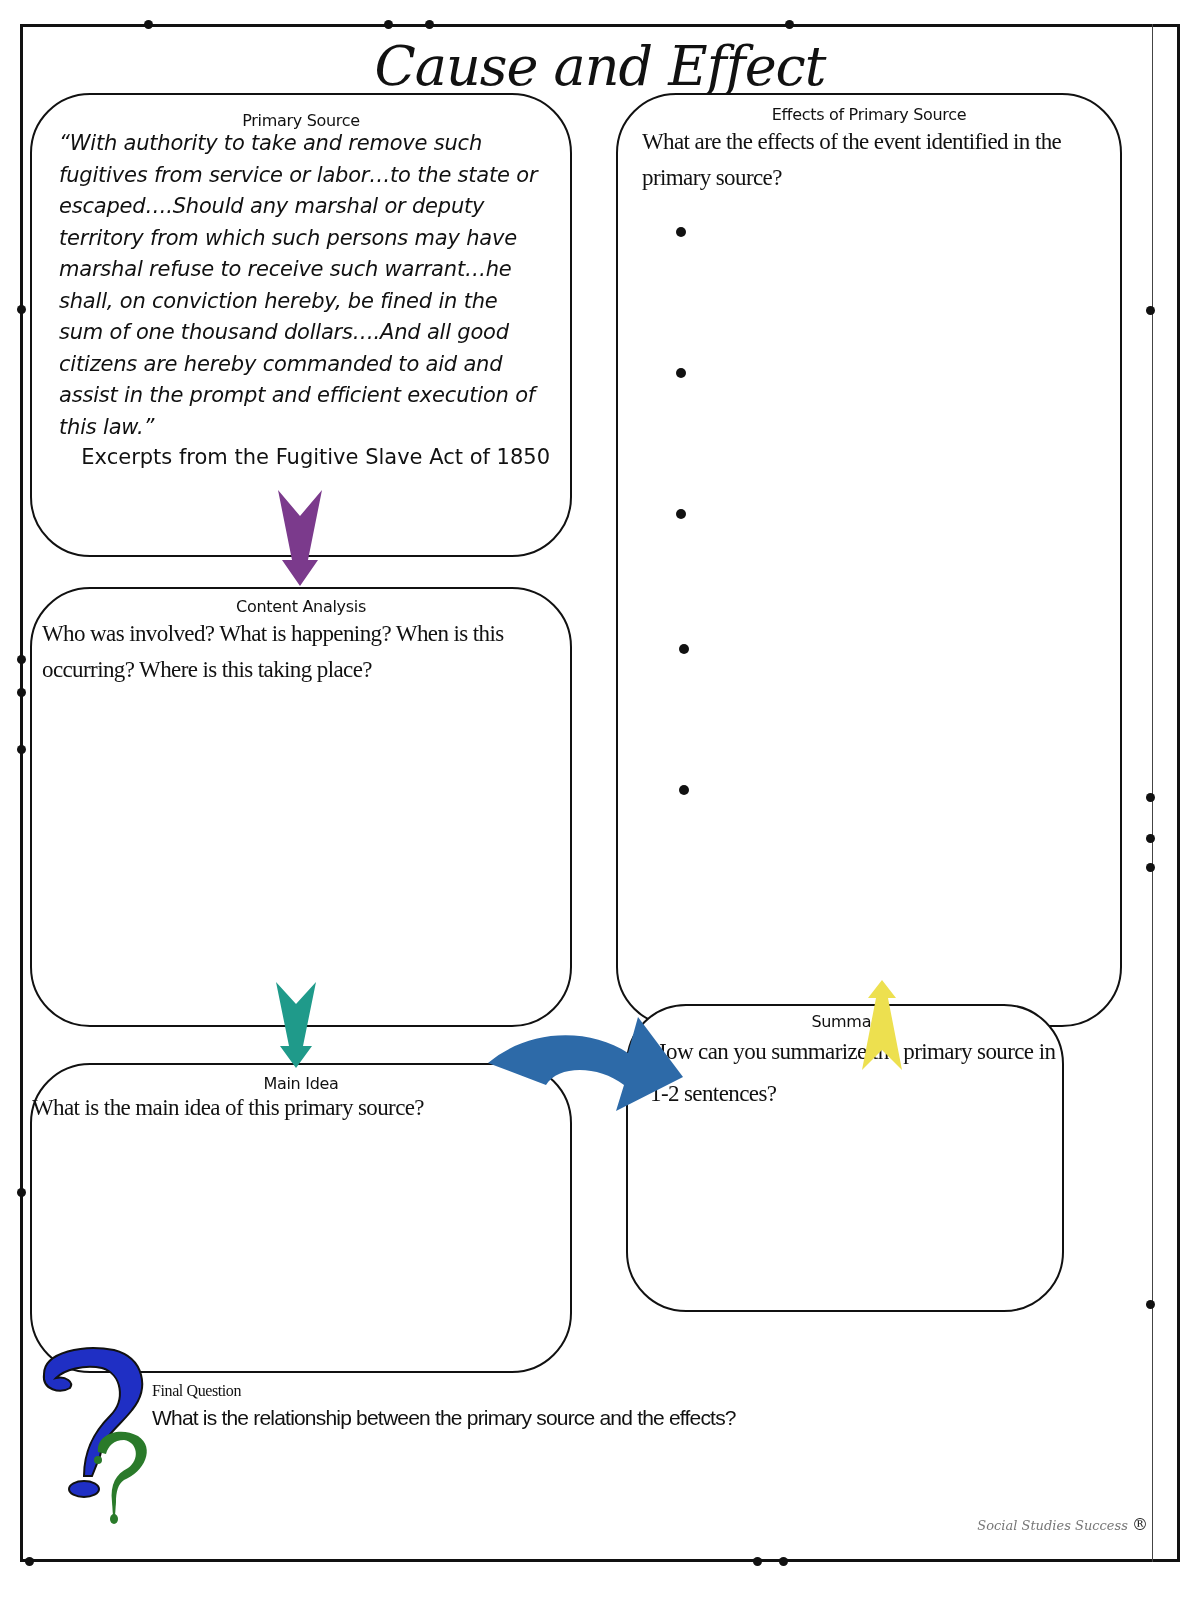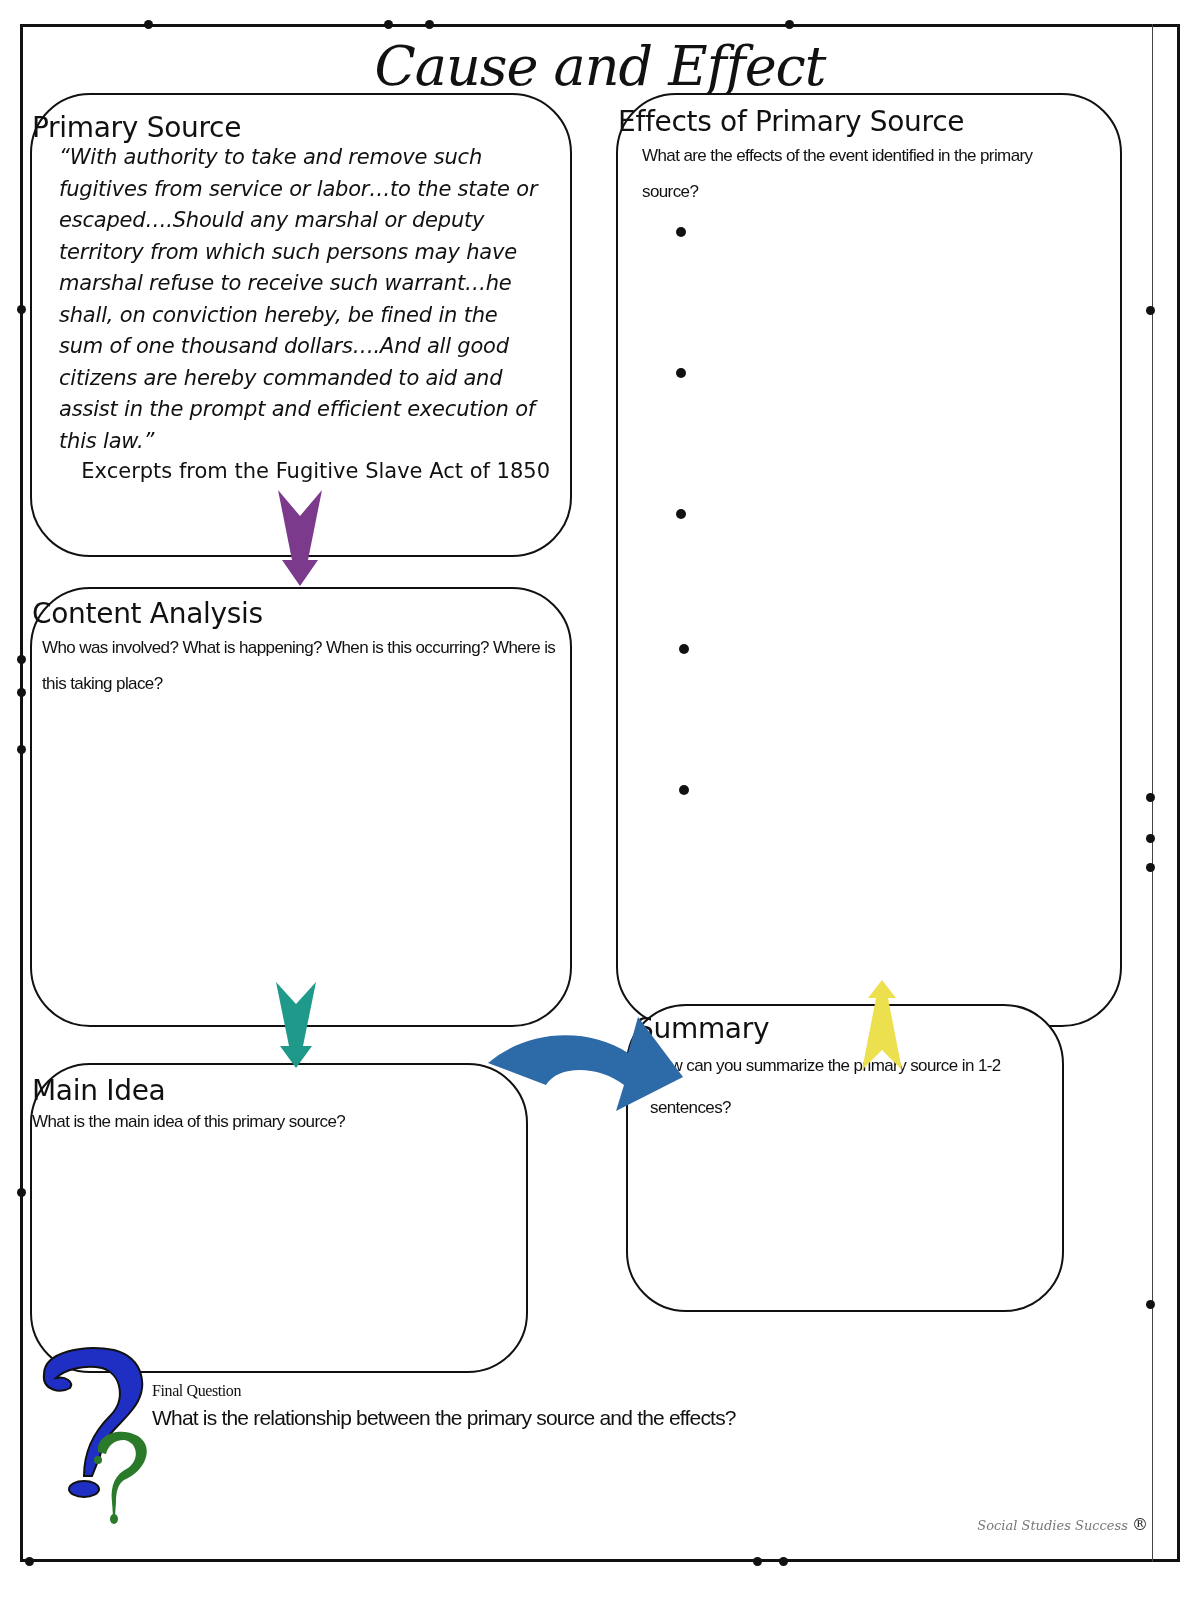--- a/index.html
+++ b/index.html
@@ -8,23 +8,23 @@
   .frame { position: absolute; left: 20px; top: 24px; width: 1160px; height: 1538px;
            border: 3px solid #111; border-right-width: 3px; box-sizing: border-box; }
   .frame-inner-right { position: absolute; left: 1152px; top: 24px; width: 0; height: 1538px;
            border-left: 1px solid #444; }
   .dot { position: absolute; width: 9px; height: 9px; border-radius: 50%; background: #111; }
   .title { position: absolute; left: 0; top: 30px; width: 1200px; text-align: center;
            font-family: "DejaVu Serif", serif; font-style: italic; font-size: 54px;
            letter-spacing: -1px; line-height: 74px; }
   .box { position: absolute; border: 2px solid #111; border-radius: 60px; box-sizing: border-box;
          background: #fff; }
-  .box-head { text-align: left; font-family: "DejaVu Sans", sans-serif; font-size: 28px;
+  .box-head { text-align: center; font-family: "DejaVu Sans", sans-serif; font-size: 16px;
               letter-spacing: -0.3px; }
-  .box-q { font-family: Liberation Sans, sans-serif; font-size: 17px;
+  .box-q { font-family: Liberation Serif, serif; font-size: 23px;
            letter-spacing: -0.6px; line-height: 36px; transform-origin: left top; }
   .quote { font-family: "DejaVu Sans", sans-serif; font-style: italic; font-size: 21px;
            line-height: 31.5px; letter-spacing: -0.2px; }
   .cite { font-family: "DejaVu Sans", sans-serif; font-size: 21px; text-align: right; margin-top: 2px; }
   .bullet { position: absolute; width: 10px; height: 10px; border-radius: 50%; background: #111; }
   svg.arrow { position: absolute; overflow: visible; }
   .final { position: absolute; left: 152px; top: 1382px; }
   .final-head { font-family: Liberation Serif, serif; font-size: 16px; letter-spacing: -0.4px; }
   .final-q { font-family: "Liberation Sans", sans-serif; font-size: 21px; letter-spacing: -0.8px;
              margin-top: 6px; }
@@ -73,21 +73,21 @@
     <div>this law.”</div>
   </div>
   <div class="cite" style="margin-right:20px;">Excerpts from the Fugitive Slave Act of 1850</div>
 </div>
 
 <div class="box" style="left:30px;top:587px;width:542px;height:440px;">
   <div class="box-head" style="margin-top:8px;">Content Analysis</div>
   <div class="box-q" style="margin-left:10px;margin-right:14px;">Who was involved? What is happening? When is this occurring? Where is this taking place?</div>
 </div>
 
-<div class="box" style="left:30px;top:1063px;width:498px;height:310px;">
+<div class="box" style="left:30px;top:1063px;width:542px;height:310px;">
   <div class="box-head" style="margin-top:9px;">Main Idea</div>
   <div class="box-q" style="text-align:left;line-height:30px;">What is the main idea of this primary source?</div>
 </div>
 
 <div class="box" style="left:616px;top:93px;width:506px;height:934px;">
   <div class="box-head" style="margin-top:10px;">Effects of Primary Source</div>
   <div class="box-q" style="margin-left:24px;margin-right:40px;">What are the effects of the event identified in the primary source?</div>
 </div>
 <div class="bullet" style="left:676px;top:227px;"></div>
 <div class="bullet" style="left:676px;top:368px;"></div>

